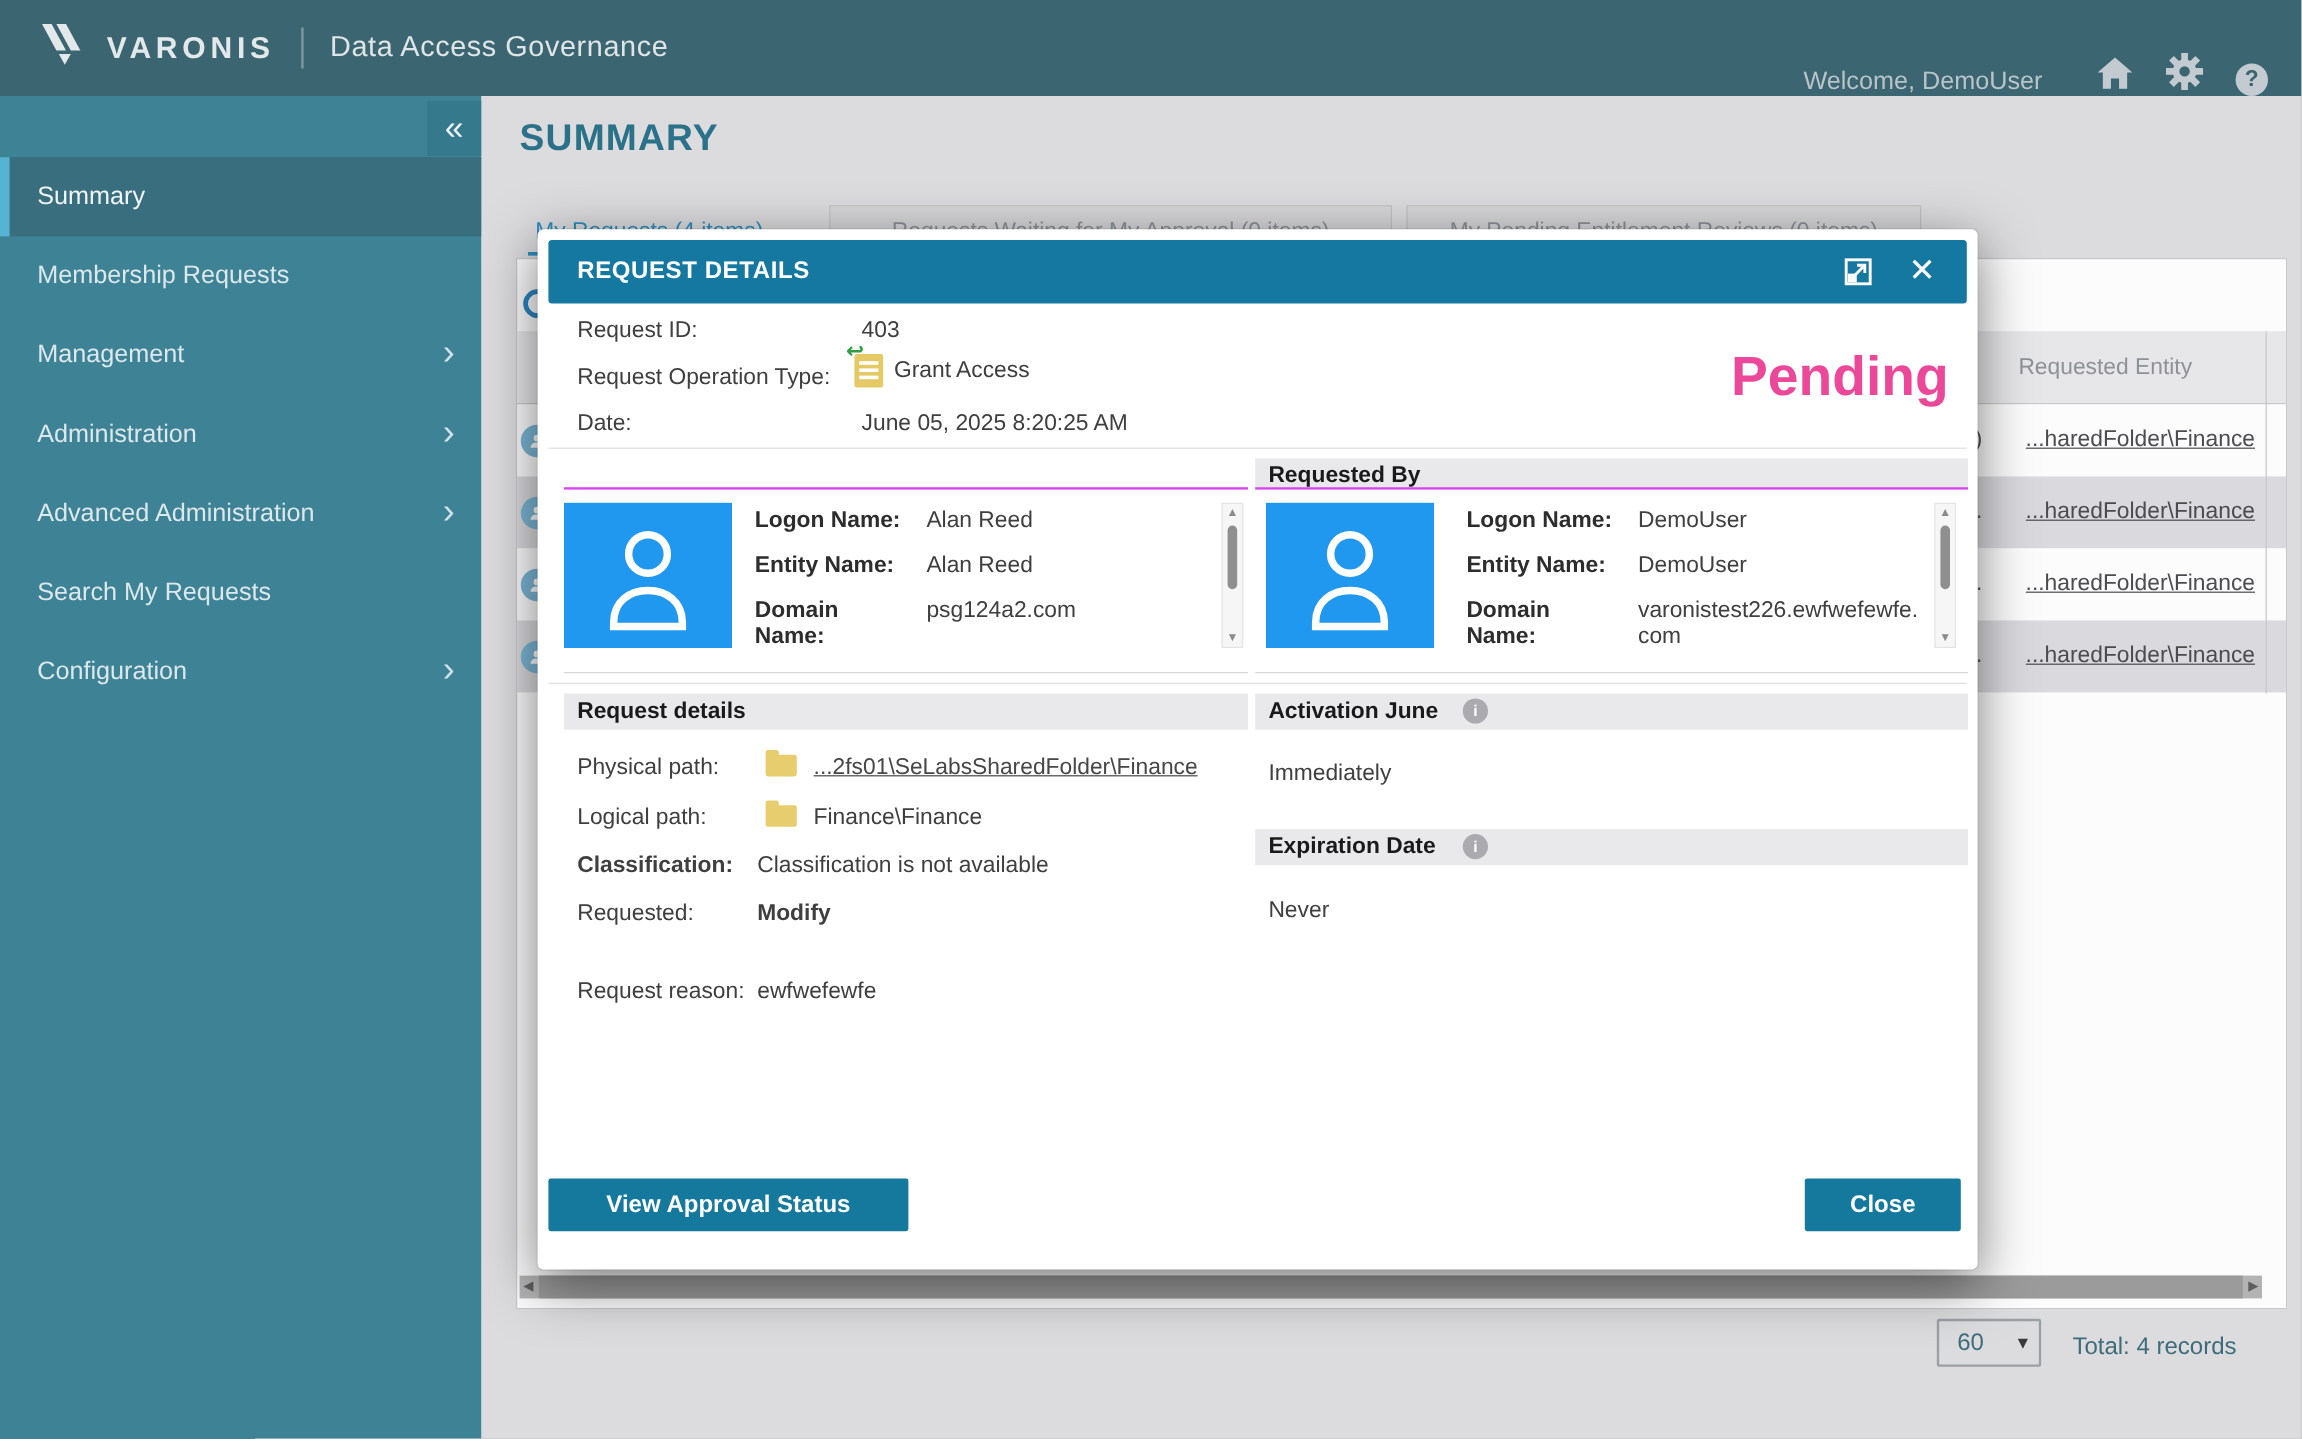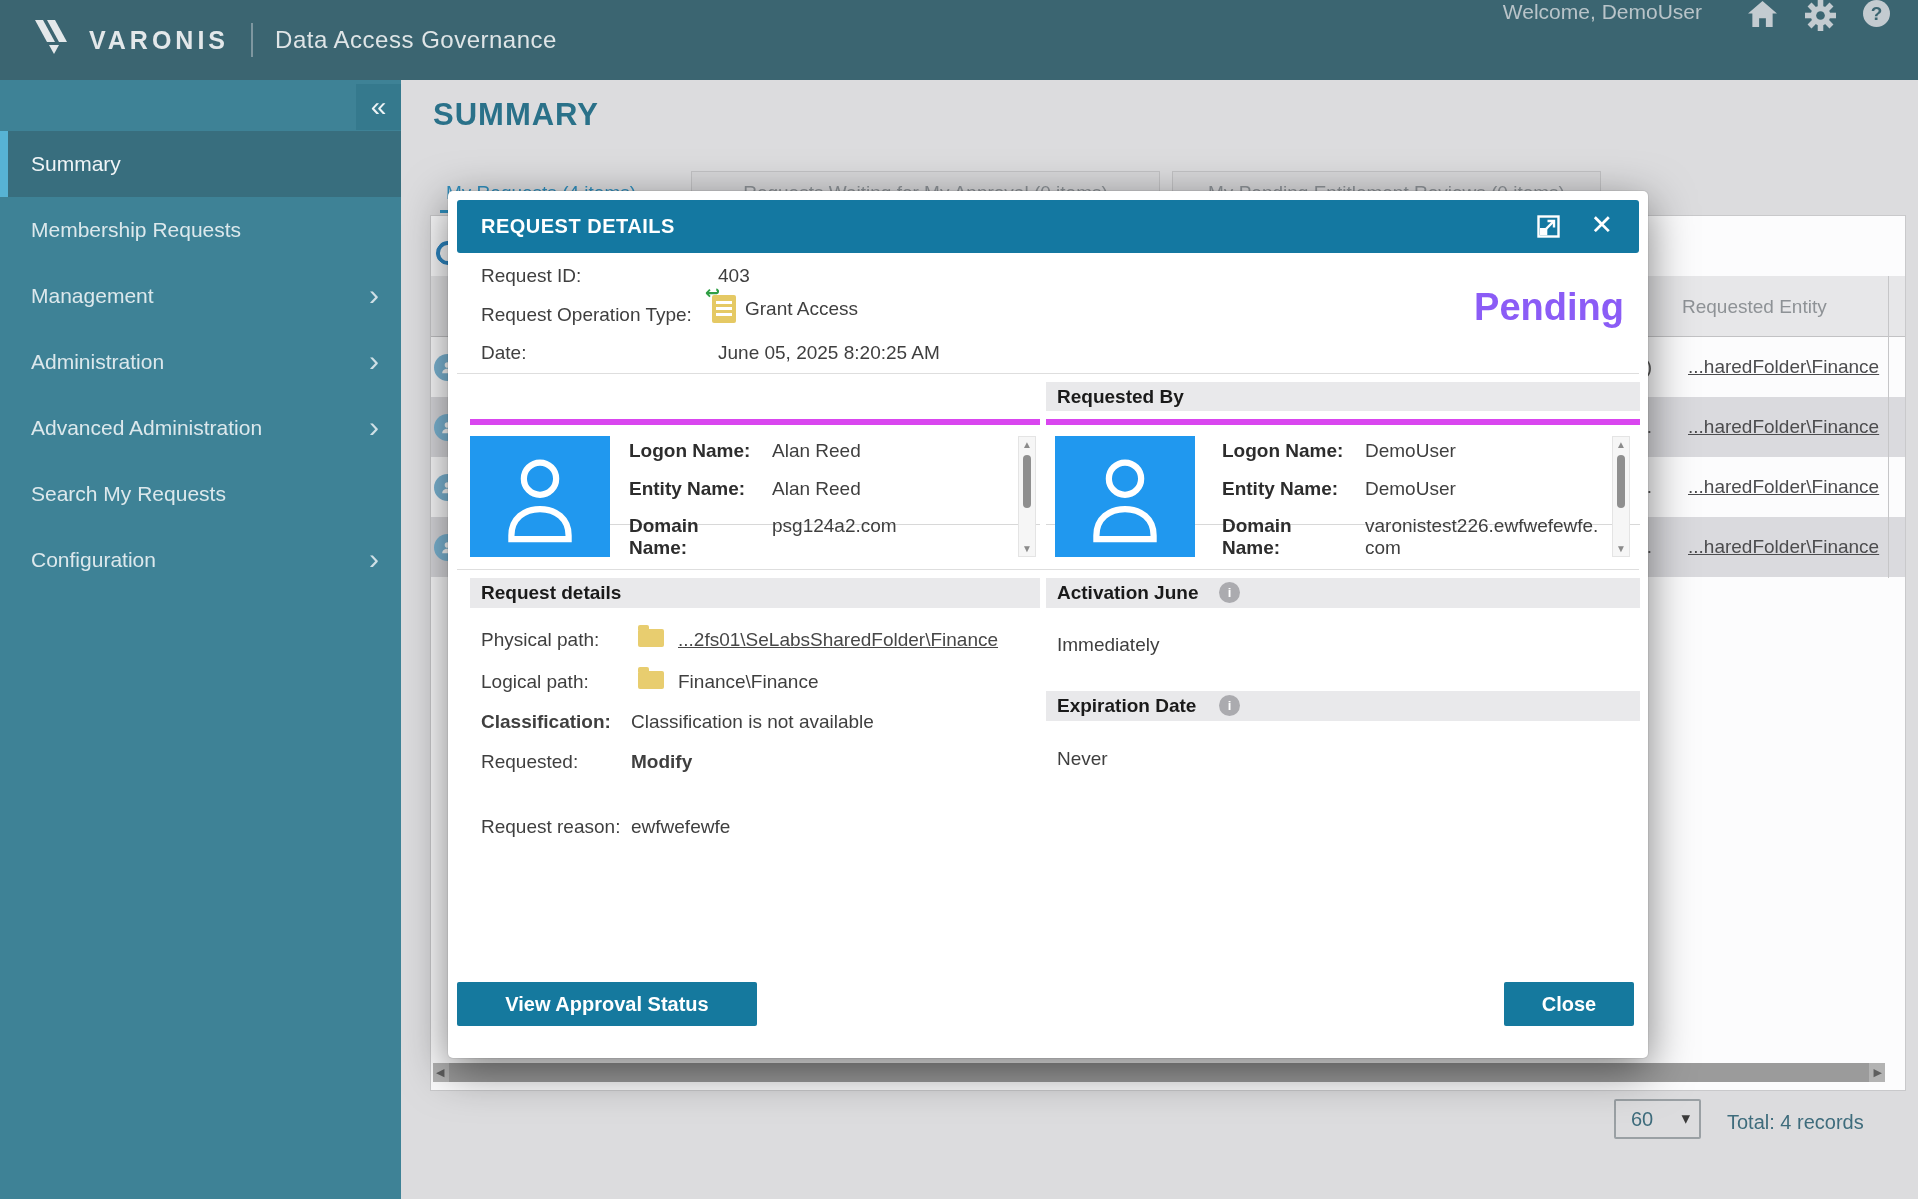--- a/index.html
+++ b/index.html
@@ -7,21 +7,21 @@
   body { font-family:"Liberation Sans","DejaVu Sans",sans-serif; }
   #app { position:relative; width:1918px; height:1199px; background:#dcdcde; overflow:hidden; }
   .abs { position:absolute; }
 
   
   #topbar { left:0; top:0; width:1918px; height:80px; background:#3b6571; z-index:120; }
   .brand-wrap { left:33px; top:0; height:80px; display:flex; align-items:center; gap:14px; }
   .brand-name { color:#e3e8ea; font-size:25px; font-weight:bold; letter-spacing:4px; }
   .brand-divider { width:2px; height:34px; background:#7e97a0; margin:0 8px; }
   .product-name { color:#dfe5e7; font-size:24px; font-weight:300; letter-spacing:.5px; }
-  .topbar-right { right:28px; top:0; height:80px; display:flex; align-items:flex-start; gap:27px; }
+  .topbar-right { right:28px; top:0; height:80px; display:flex; align-items:flex-end; gap:27px; }
   .welcome { color:#b9c4c9; font-size:21px; margin-right:18px; }
   .help-circle { width:27px; height:27px; border-radius:50%; background:#c3cbd0; color:#3b6571;
                  font-size:19px; font-weight:bold; display:flex; align-items:center; justify-content:center; }
 
   
   #sidebar { left:0; top:80px; width:401px; height:1119px; background:#3e8296; z-index:120; }
   .collapse-box { position:absolute; left:356px; top:4px; width:45px; height:46px; background:#35798d;
                   color:#eef4f6; font-size:28px; display:flex; align-items:center; justify-content:center; }
   .menu { position:absolute; left:0; top:51px; width:401px; }
   .menu-item { position:relative; height:66px; display:flex; align-items:center; padding-left:31px;
@@ -63,28 +63,28 @@
   
   #modal { left:448px; top:191px; width:1200px; height:867px; background:#fff; border-radius:5px;
            box-shadow:0 12px 45px rgba(0,0,0,.5), 0 0 0 1px rgba(0,0,0,.06); z-index:50; }
   #modal-header { position:absolute; left:9px; top:9px; right:9px; height:53px; background:#1478a1; border-radius:3px; }
   #modal-title { position:absolute; left:24px; line-height:53px; color:#fff; font-size:20px; font-weight:bold; letter-spacing:.5px; }
   #modal-expand { position:absolute; right:77px; top:13px; width:27px; height:27px; cursor:pointer; }
   #modal-close { position:absolute; right:26px; top:0; line-height:51px; color:#fff; font-size:27px; font-weight:bold; cursor:pointer; }
 
   .m-label { position:absolute; left:33px; font-size:19px; color:#3f3f3f; height:26px; line-height:26px; }
   .m-value { position:absolute; font-size:19px; color:#3f3f3f; height:26px; line-height:26px; }
-  #status-pending { position:absolute; right:24px; top:95px; font-size:38px; font-weight:600; color:#8b5cf6; }
+  #status-pending { position:absolute; right:24px; top:95px; font-size:46px; font-weight:600; color:#ec4899; }
   .m-divider { position:absolute; left:9px; right:9px; height:1px; background:#dedede; }
   .m-strip { position:absolute; height:29px; background:#e9e9eb; }
   .m-strip .strip-label { position:absolute; left:11px; line-height:29px; font-size:19px; font-weight:bold; color:#1a1a1a; }
   .info-icon { position:absolute; left:173px; top:4px; width:21px; height:21px; border-radius:50%; background:#ababaf;
                color:#fff; font-size:13px; font-weight:bold; font-style:normal; display:flex; align-items:center; justify-content:center; }
 
-  .person-card { position:absolute; top:228px; height:106px; background:#fff; border-top:6px solid #d946ef; border-bottom:1px solid #d8d8d8; }
+  .person-card { position:absolute; top:215px; height:155px; background:#fff; border-top:2px solid #d946ef; border-bottom:1px solid #d8d8d8; }
   .avatar { position:absolute; top:11px; width:140px; height:121px; background:#2098ef; display:flex; align-items:center; justify-content:center; }
   .card-label { position:absolute; font-size:19px; font-weight:bold; color:#2d2d2d; line-height:22px; }
   .card-value { position:absolute; font-size:19px; color:#3f3f3f; line-height:22px; }
   .v-scroll { position:absolute; top:11px; width:18px; height:121px; background:#f6f6f6; border:1px solid #e4e4e4; }
   .v-scroll .sb-up { position:absolute; top:2px; width:100%; text-align:center; font-size:10px; color:#8b8b8b; }
   .v-scroll .sb-down { position:absolute; bottom:2px; width:100%; text-align:center; font-size:10px; color:#8b8b8b; }
   .v-scroll .sb-thumb { position:absolute; left:4px; top:18px; width:8px; height:53px; background:#8f8f8f; border-radius:4px; }
 
   .folder { position:absolute; width:26px; height:18px; background:#e8cd6f; border-radius:2px; }
   .folder::before { content:""; position:absolute; left:0; top:-4px; width:11px; height:5px; background:#e8cd6f; border-radius:2px 2px 0 0; }

